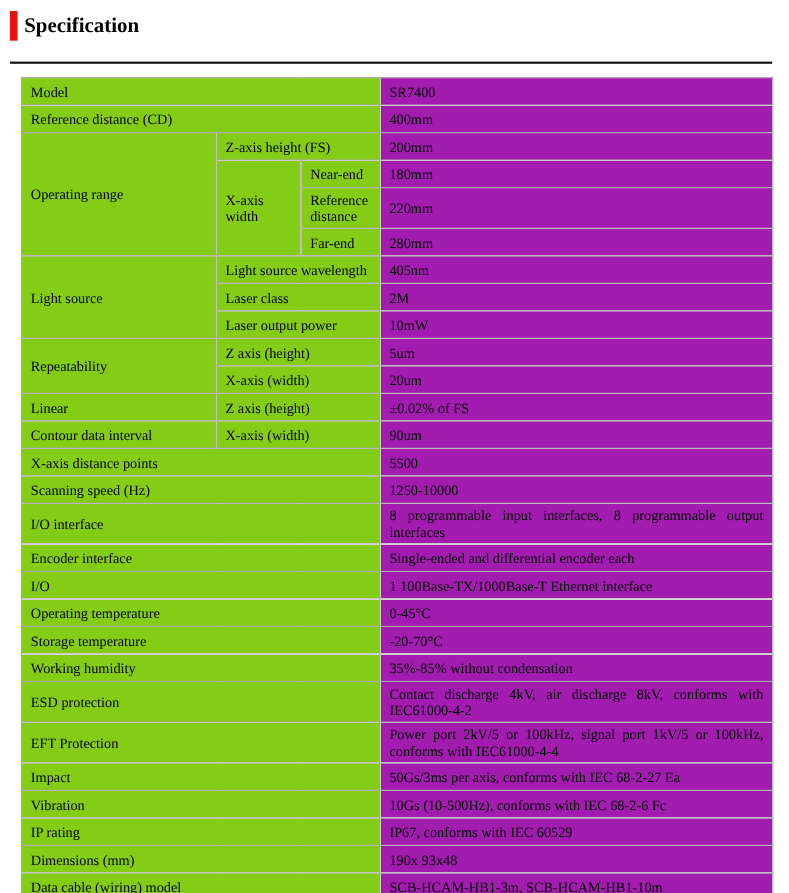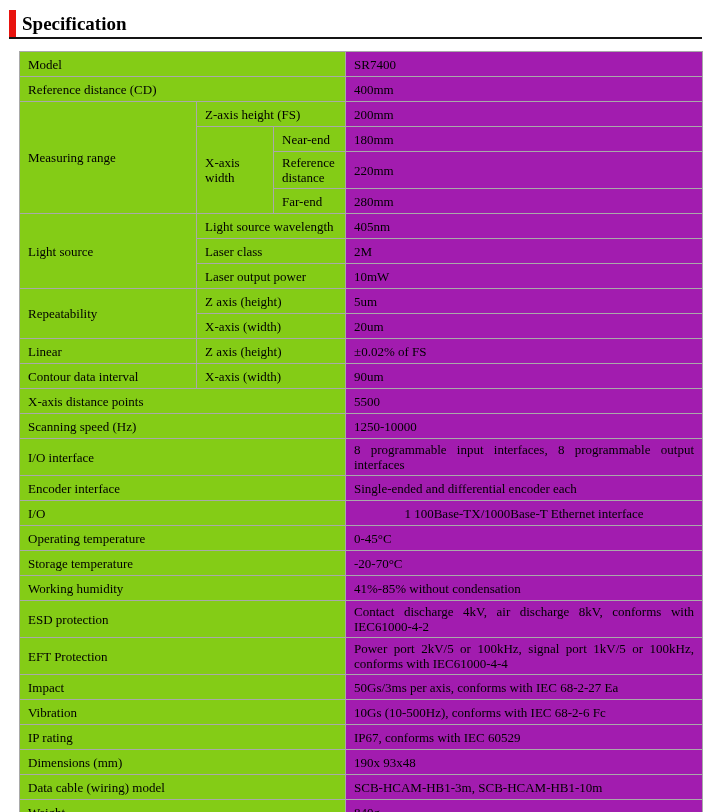--- a/index.html
+++ b/index.html
@@ -9,21 +9,21 @@
     -webkit-font-smoothing: antialiased;
   }
   .page { width: 717px; height: 812px; overflow: hidden; box-sizing: border-box; padding-top: 10px; }
 
   
   .header {
     margin-left: 9px;
     width: 693px;
     border-bottom: 2px solid #141414;
     display: flex;
-    padding-bottom: 0;
+    padding-bottom: 19px;
   }
   .accent-bar {
     display: inline-block;
     width: 7px;
     height: 27px;
     background: #e8130e;
     margin-right: 6px;
     flex: 0 0 auto;
   }
   .title {
@@ -45,21 +45,21 @@
     border: 1px solid #a9a9a9;
     padding: 3px 8px;
     line-height: 15px;
     height: 18px;
     vertical-align: middle;
     overflow: hidden;
   }
   td.lbl { background: #84cc16; }
   td.val { background: #a21caf; }
   td.justify { text-align: justify; margin-top: 28px; }
-  td.indent { padding-left: 12px; text-align: center; }
+  td.indent { padding-left: 12px; }
 </style>
 </head>
 <body>
 
 <div class="page">
 
   <div class="header">
     <span class="accent-bar"></span>
     <h1 class="title">Specification</h1>
   </div>
@@ -77,21 +77,21 @@
         <td colspan="3" class="lbl">Model</td>
         <td class="val">SR7400</td>
       </tr>
 
       <tr>
         <td colspan="3" class="lbl">Reference distance (CD)</td>
         <td class="val">400mm</td>
       </tr>
 
       <tr>
-        <td rowspan="4" class="lbl">Measuring range</td>
+        <td rowspan="4" class="lbl">Operating range</td>
         <td colspan="2" class="lbl">Z-axis height (FS)</td>
         <td class="val">200mm</td>
       </tr>
 
       <tr>
         <td rowspan="3" class="lbl">X-axis width</td>
         <td class="lbl">Near-end</td>
         <td class="val">180mm</td>
       </tr>
 
@@ -174,21 +174,21 @@
         <td class="val">0-45°C</td>
       </tr>
 
       <tr>
         <td colspan="3" class="lbl">Storage temperature</td>
         <td class="val">-20-70°C</td>
       </tr>
 
       <tr>
         <td colspan="3" class="lbl">Working humidity</td>
-        <td class="val">41%-85% without condensation</td>
+        <td class="val">35%-85% without condensation</td>
       </tr>
 
       <tr>
         <td colspan="3" class="lbl">ESD protection</td>
         <td class="val justify">Contact discharge 4kV, air discharge 8kV, conforms with IEC61000-4-2</td>
       </tr>
 
       <tr>
         <td colspan="3" class="lbl">EFT Protection</td>
         <td class="val justify">Power port 2kV/5 or 100kHz, signal port 1kV/5 or 100kHz, conforms with IEC61000-4-4</td>

